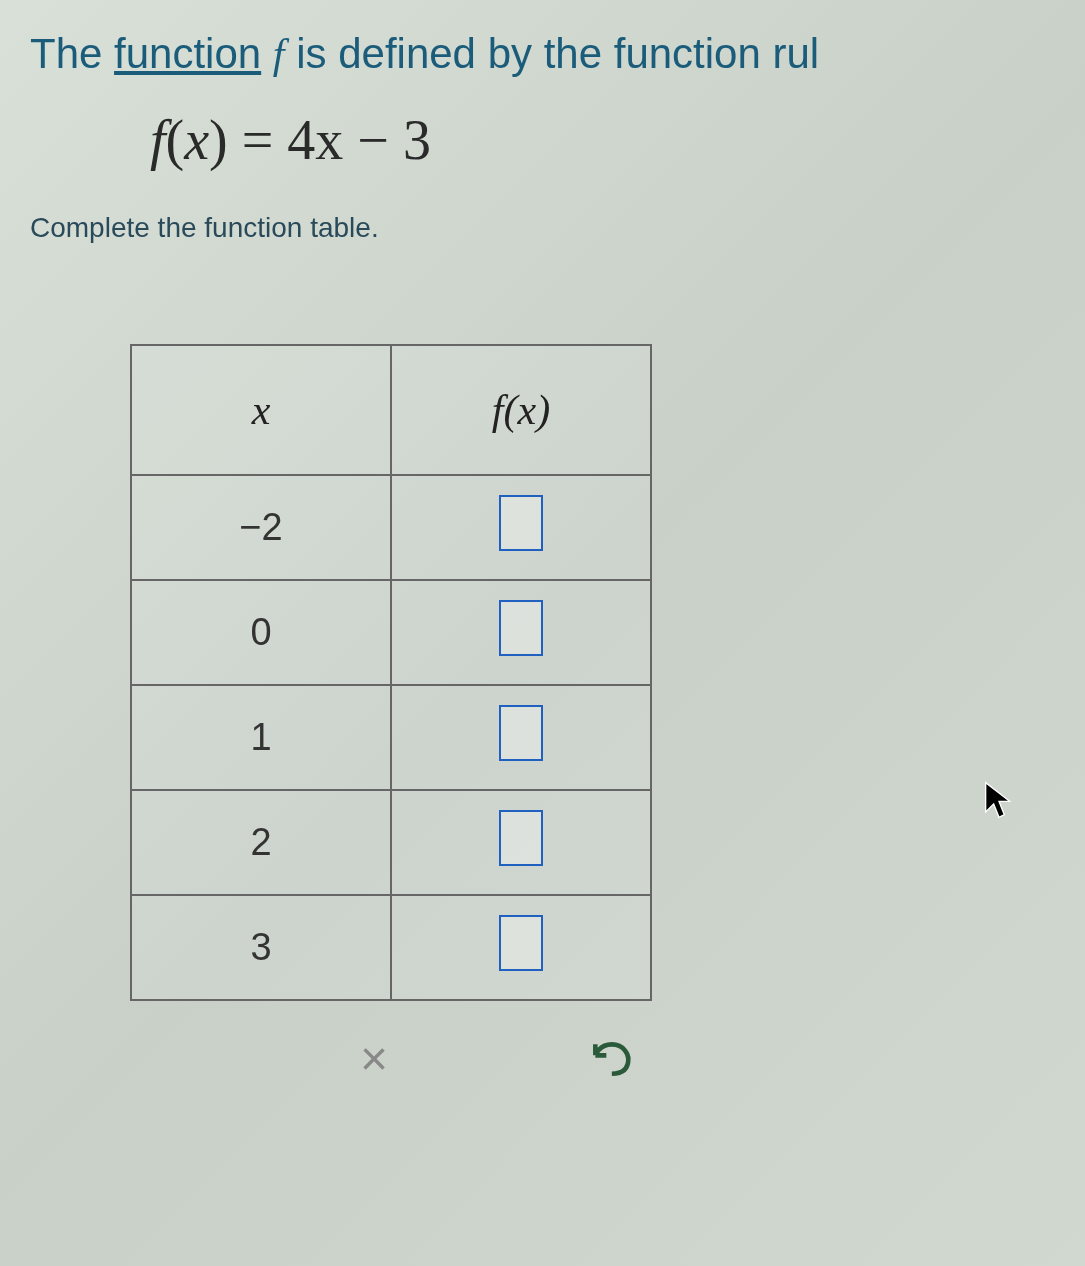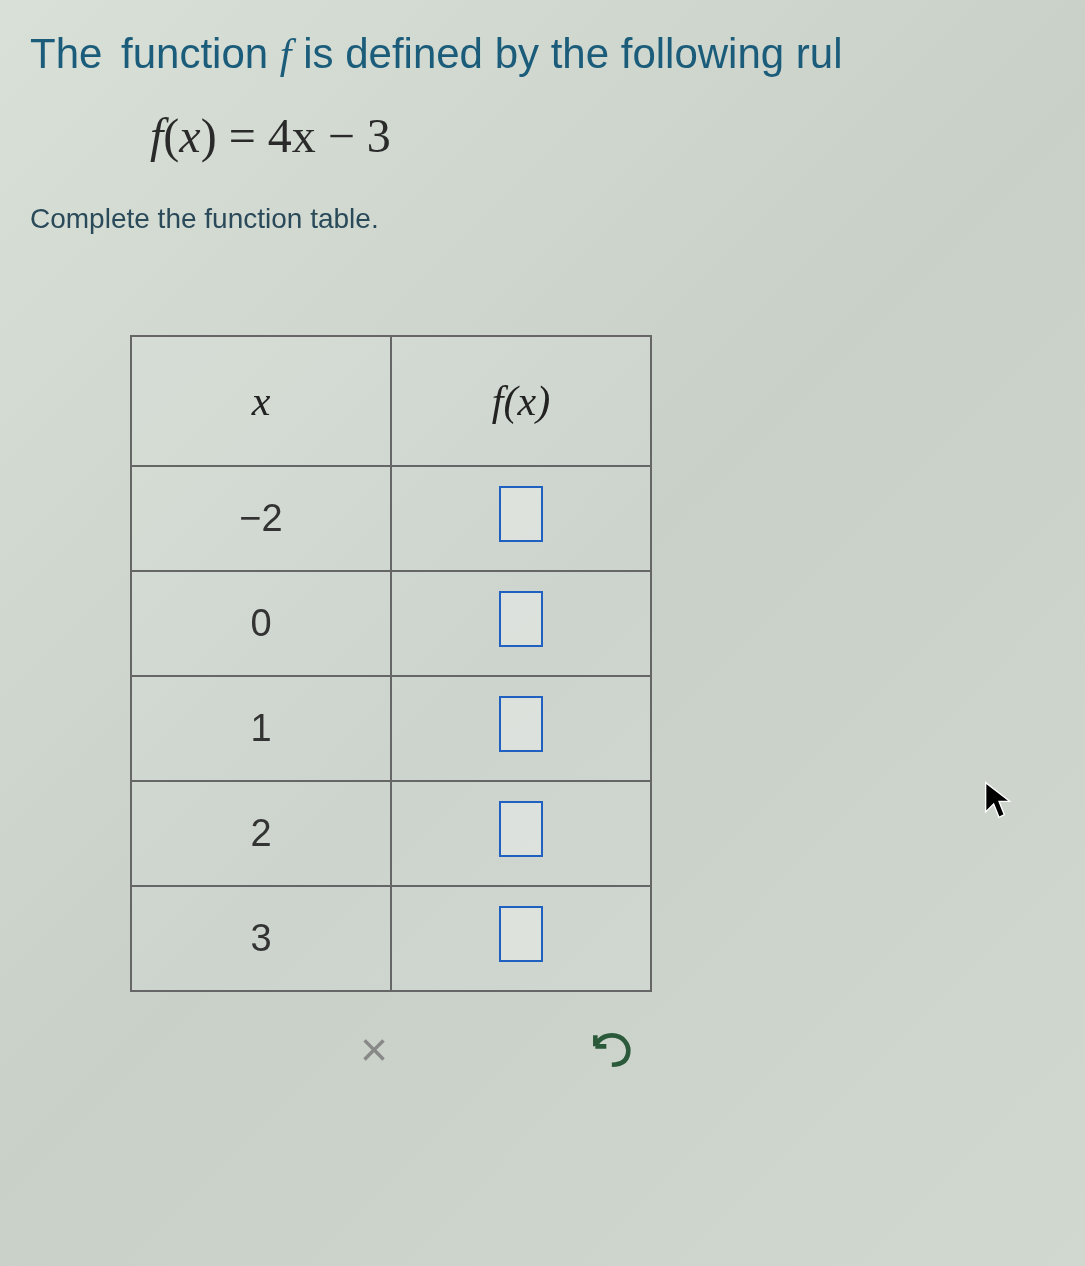--- a/index.html
+++ b/index.html
@@ -16,28 +16,28 @@
       position: relative;
       color: #333;
     }
     .prompt-line {
       font-size: 42px;
       color: #1a5c7a;
       margin-bottom: 30px;
       margin-top: 10px;
     }
     .underlined {
-      margin-left: 7px;
+      text-decoration: underline;
     }
     .italic-f {
       font-style: italic;
       font-family: 'Times New Roman', serif;
     }
     .formula {
-      font-size: 48px;
+      font-size: 56px;
       color: #2a2a2a;
       margin-left: 120px;
       margin-bottom: 40px;
       font-family: 'Times New Roman', serif;
     }
     .formula .italic-f {
       font-style: italic;
     }
     .formula .x {
       font-style: italic;
@@ -113,21 +113,21 @@
     .cursor svg {
       width: 100%;
       height: 100%;
     }
   </style>
 </head>
 <body>
 
 <div class="prompt-line">
   <span>The </span><span class="underlined">function</span>
-  <span class="italic-f">f</span><span> is defined by the following rul</span>
+  <span class="italic-f">f</span><span> is defined by the function rul</span>
 </div>
 
 <div class="formula">
   <span class="italic-f">f</span><span>(</span><span class="x">x</span><span>)</span><span> = </span><span>4x − 3</span>
 </div>
 
 <div class="instruction">Complete the function table.</div>
 
 <div class="table-container">
   <table>

